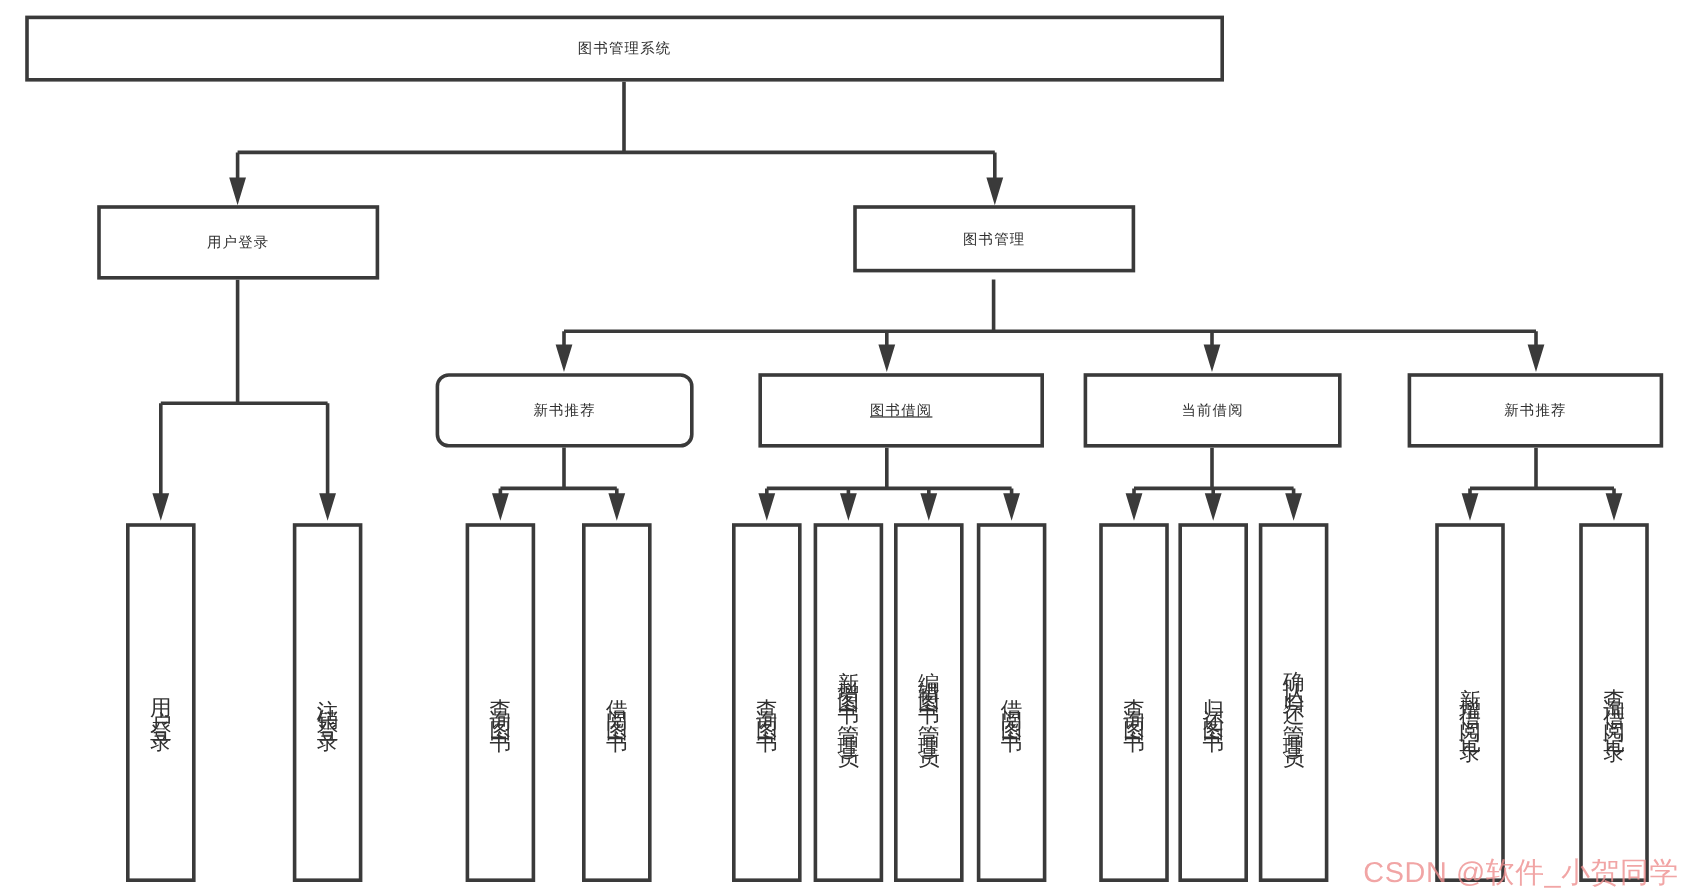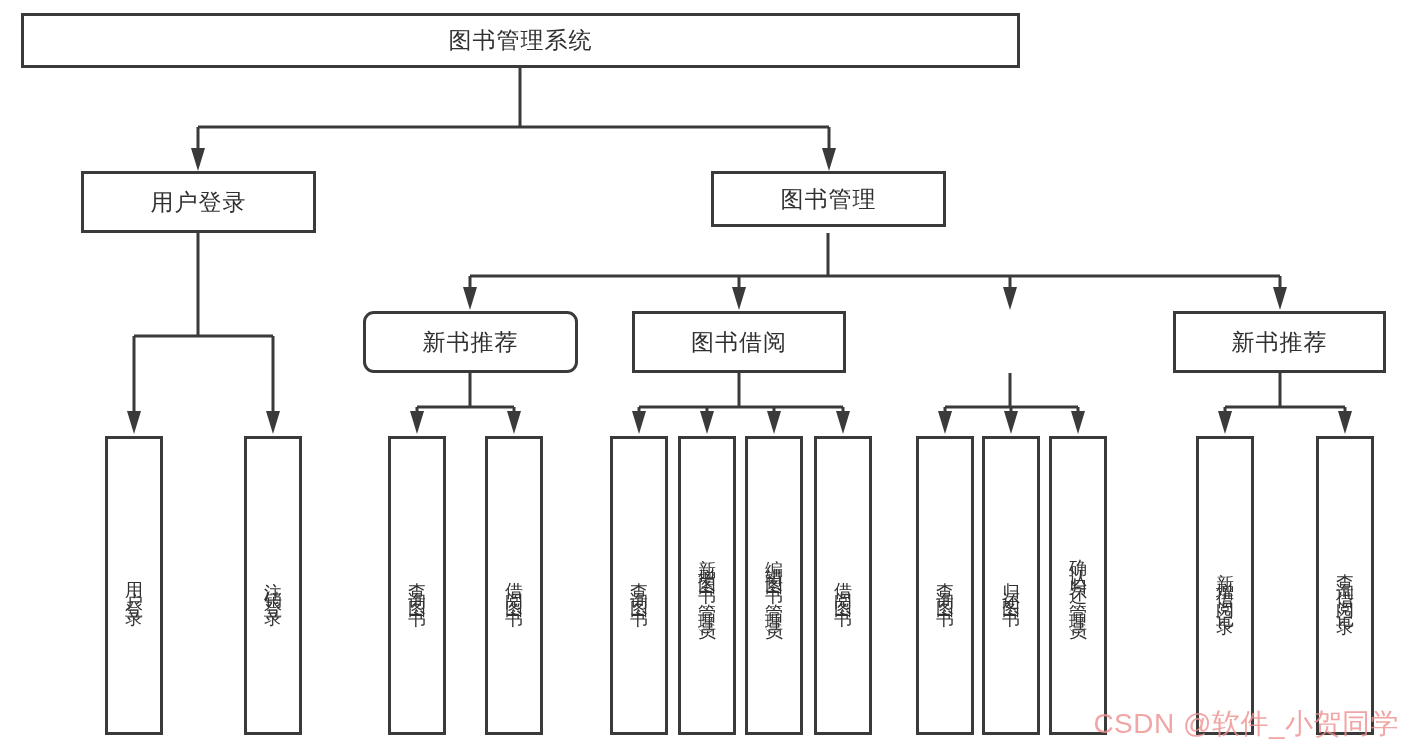--- a/index.html
+++ b/index.html
@@ -11,30 +11,30 @@
     overflow:hidden;
   }
   .connectors{position:absolute;left:0;top:0;width:1405px;height:747px;}
   .node{
     position:absolute;box-sizing:border-box;
     border:3px solid #3a3a3a;background:#ffffff;
     display:flex;align-items:center;justify-content:center;
     color:#303030;
   }
   .h-node span{
-    font-size:23px;letter-spacing:1px;white-space:nowrap;
+    font-size:12px;letter-spacing:1px;white-space:nowrap;
   }
   .v-node span{
     writing-mode:vertical-rl;text-orientation:mixed;
     font-size:18px;line-height:1;letter-spacing:9px;
     white-space:nowrap;
   }
   .watermark{
     position:absolute;right:6px;bottom:4px;
-    font-size:28px;letter-spacing:0.5px;
+    font-size:24px;letter-spacing:0.5px;
     opacity:0.8;white-space:nowrap;
   }
 </style>
 </head>
 <body>
 
 <div class="stage">
 
   <svg class="connectors" viewBox="0 0 1405 747" xmlns="http://www.w3.org/2000/svg" aria-hidden="true">
     <path fill="none" stroke="#3a3a3a" stroke-width="3" d="
@@ -66,22 +66,25 @@
   <div class="node h-node" style="left:81px;top:171px;width:235px;height:62px;">
     <span>用户登录</span>
   </div>
   <div class="node h-node" style="left:711px;top:171px;width:235px;height:56px;justify-content:center;">
     <span>图书管理</span>
   </div>
 
   <div class="node h-node" style="left:363px;top:311px;width:215px;height:62px;border-radius:11px;">
     <span>新书推荐</span>
   </div>
-  <div class="node h-node" style="left:632px;top:311px;width:214px;height:62px;">
+  <div class="node h-node" style="left:632px;top:311px;width:238px;height:62px;text-decoration:underline;">
     <span>图书借阅</span>
+  </div>
+  <div class="node h-node" style="left:903px;top:311px;width:215px;height:62px;">
+    <span>当前借阅</span>
   </div>
   <div class="node h-node" style="left:1173px;top:311px;width:213px;height:62px;">
     <span>新书推荐</span>
   </div>
 
   <div class="node v-node" style="left:105px;top:436px;width:58px;height:299px;">
     <span>用户登录</span>
   </div>
   <div class="node v-node" style="left:244px;top:436px;width:58px;height:299px;">
     <span>注销登录</span>

